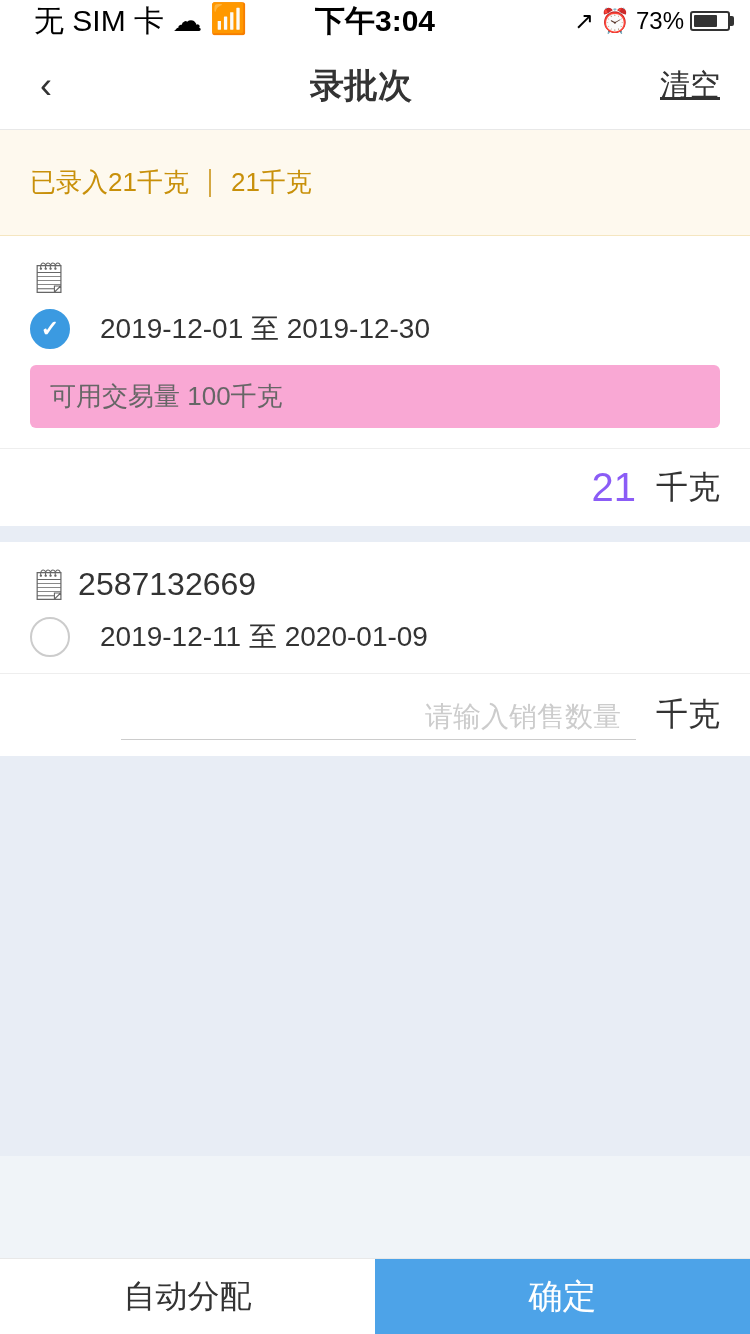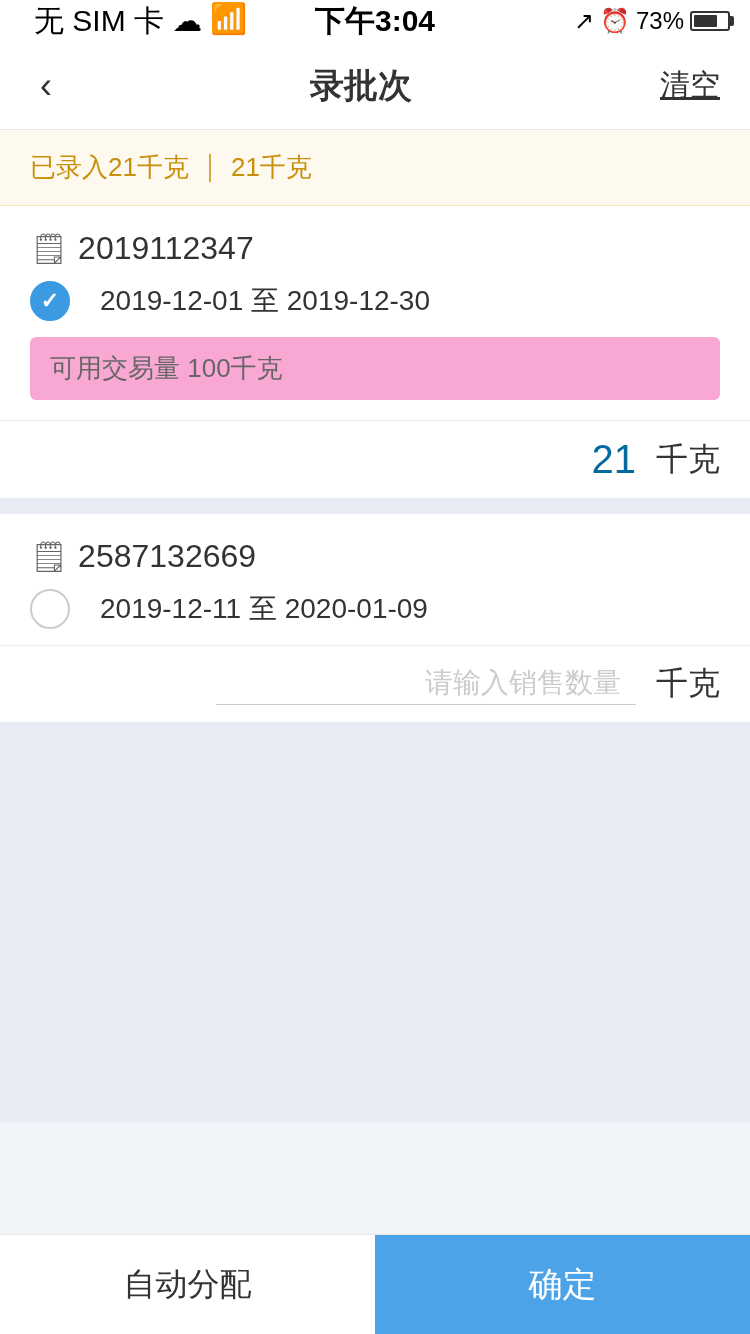--- a/index.html
+++ b/index.html
@@ -94,21 +94,21 @@
     .nav-clear {
       font-size: 30px;
       color: #333;
       cursor: pointer;
       text-decoration: underline;
     }
 
     
     .info-banner {
       background: #fef9ee;
-      padding: 20px 30px;
+      padding: 35px 30px;
       display: flex;
       align-items: center;
       gap: 20px;
       border-bottom: 1px solid #f5e6c0;
     }
     .info-label {
       font-size: 26px;
       color: #c8900a;
     }
     .info-divider {
@@ -187,32 +187,32 @@
       display: flex;
       align-items: center;
       justify-content: flex-end;
       padding: 16px 30px 16px 30px;
       gap: 20px;
       background: #fff;
       border-top: 1px solid #eee;
     }
     .amount-value {
       font-size: 40px;
-      color: #0369a1;
+      color: #8b5cf6;
       font-weight: 400;
     }
     .amount-unit {
       font-size: 32px;
       color: #333;
     }
     .amount-input {
       border: none;
       border-bottom: 1px solid #ccc;
       outline: none;
-      font-size: 32px;
+      font-size: 40px;
       color: #333;
       text-align: right;
       min-width: 200px;
       background: transparent;
       padding-bottom: 4px;
     }
 
     .section-divider {
       height: 16px;
       background: #e8edf5;
@@ -230,21 +230,21 @@
       flex: 1;
       min-height: 400px;
     }
 
     
     .bottom-bar {
       position: fixed;
       bottom: 0;
       left: 0;
       width: 750px;
-      height: 100px;
+      height: 76px;
       display: flex;
       background: #fff;
       border-top: 1px solid #e8e8e8;
     }
     .btn-auto {
       flex: 1;
       display: flex;
       align-items: center;
       justify-content: center;
       font-size: 32px;
@@ -292,21 +292,20 @@
 
 <div class="info-banner">
   <span class="info-label">已录入21千克</span>
   <div class="info-divider"></div>
   <span class="info-value">21千克</span>
 </div>
 
 <div class="batch-item">
   <div class="batch-header">
     <span class="batch-icon">🗒</span>
-    <span class="batch-id">2019112347</span>
   </div>
   <div class="batch-date-row">
     <div class="radio-btn checked"></div>
     <span class="batch-date">2019-12-01 至 2019-12-30</span>
   </div>
   <div class="available-row">可用交易量 100千克</div>
   <div class="amount-row">
     <span class="amount-value">21</span>
     <span class="amount-unit">千克</span>
   </div>

